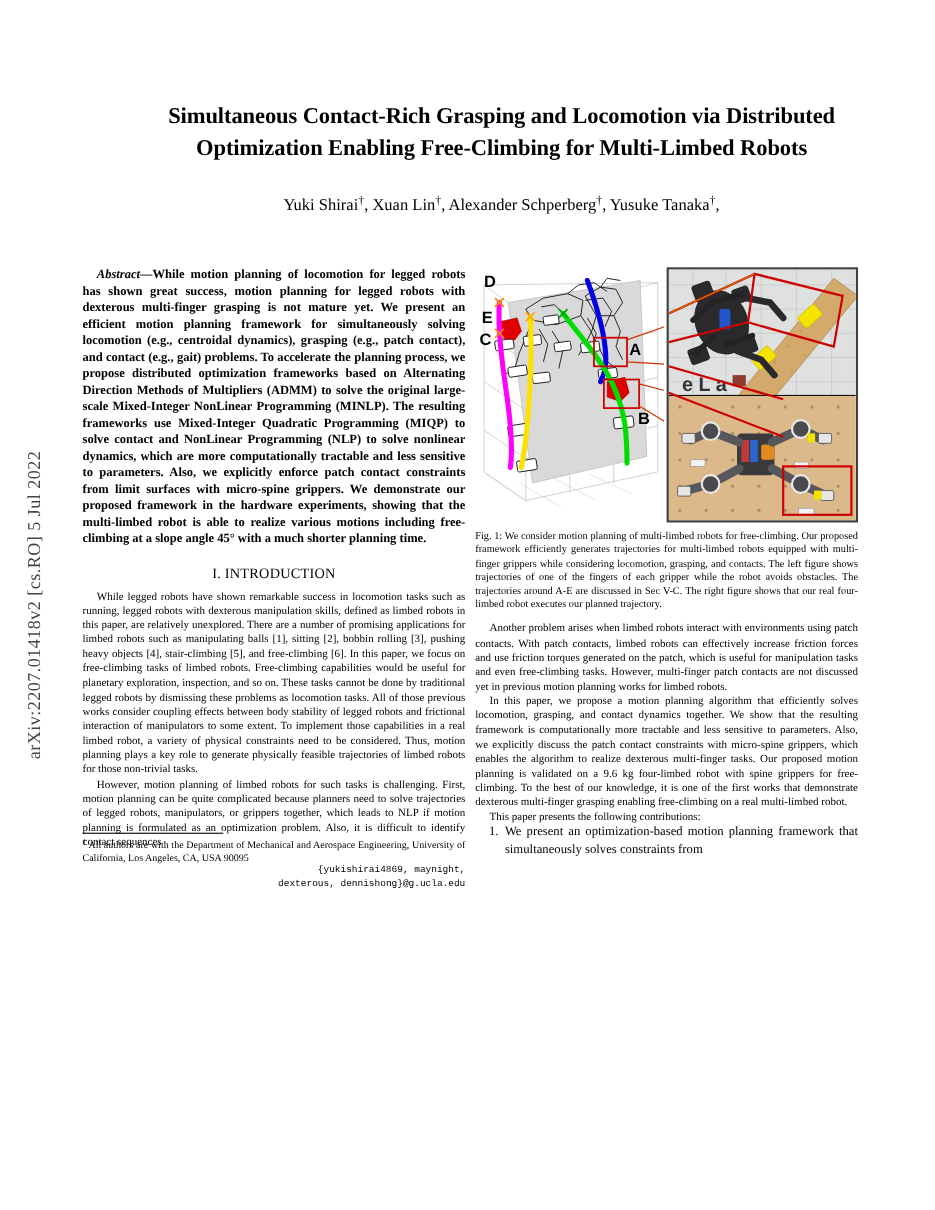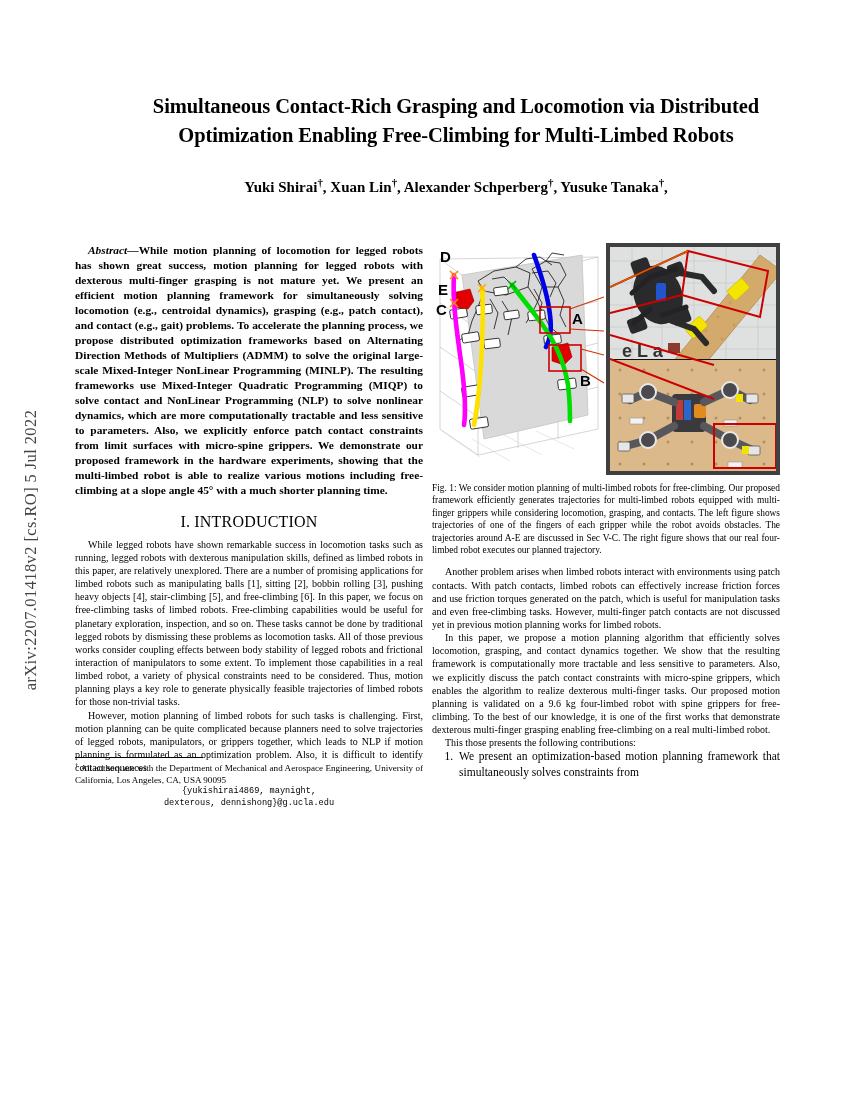--- a/index.html
+++ b/index.html
@@ -58,21 +58,21 @@
     line-height: 1.42;
     margin: 0 auto;
     width: 700px;
     letter-spacing: -0.1px;
   }
   #author-block {
     margin-top: 26px;
     font-size: 15px;
     line-height: 1.58;
   }
-  #author-block .arow { display: block; font-weight: bold; }
+  #author-block .arow { display: block; }
   sup.dag {
     font-size: 0.72em;
     vertical-align: super;
     line-height: 0;
   }
 
   
   #columns {
     position: absolute;
     left: 0;
@@ -104,21 +104,21 @@
     line-height: 1.315;
     text-align: justify;
     text-indent: 13px;
   }
   p.abstract .lead {
     font-style: italic;
     font-weight: bold;
   }
   .sec-head {
     text-align: center;
-    font-size: 16px;
+    font-size: 13px;
     font-variant: small-caps;
     margin: 15px 0 7px 0;
     letter-spacing: 0.2px;
   }
 
   ol.contrib {
     margin: 0;
     padding-left: 24px;
     font-size: 11.55px;
     line-height: 1.315;
@@ -144,21 +144,21 @@
     margin: 0;
     font-size: 9.1px;
     line-height: 1.28;
     text-align: justify;
   }
   #footnote .mono {
     font-family: "Liberation Mono", "DejaVu Sans Mono", monospace;
     font-size: 8.6px;
     display: block;
     line-height: 1.32;
-    text-align: center;
+    text-align: right;
   }
 
   
   #figure {
     position: relative;
     width: 348px;
   }
   #fig-images {
     position: relative;
     width: 348px;
@@ -172,21 +172,21 @@
     width: 172px; height: 232px;
     background: #ffffff;
     overflow: hidden;
   }
   #fig-right {
     position: absolute;
     left: 174px; top: 0;
     width: 174px; height: 232px;
     overflow: hidden;
     background: #fff;
-    border: 4px solid #404040;
+    border: 2px solid #404040;
     box-sizing: border-box;
   }
   #fig-right .photo {
     position: absolute;
     left: 0;
     width: 100%;
     overflow: hidden;
   }
   #fig-right .photo.top { top: 0; height: 50%; }
   #fig-right .photo.bot { top: 50%; height: 50%; border-top: 1px solid #111; box-sizing: border-box; }
@@ -472,21 +472,21 @@
             </svg>
           </div>
         </div>
 
         <div id="fig-caption"><span class="figno">Fig. 1:</span> <span>We consider motion planning of multi-limbed robots for free-climbing. Our proposed framework efficiently generates trajectories for multi-limbed robots equipped with multi-finger grippers while considering locomotion, grasping, and contacts. The left figure shows trajectories of one of the fingers of each gripper while the robot avoids obstacles. The trajectories around A-E are discussed in Sec V-C. The right figure shows that our real four-limbed robot executes our planned trajectory.</span></div>
       </div>
 
       <div style="margin-top:9px;">
         <p class="body">Another problem arises when limbed robots interact with environments using patch contacts. With patch contacts, limbed robots can effectively increase friction forces and use friction torques generated on the patch, which is useful for manipulation tasks and even free-climbing tasks. However, multi-finger patch contacts are not discussed yet in previous motion planning works for limbed robots.</p>
         <p class="body">In this paper, we propose a motion planning algorithm that efficiently solves locomotion, grasping, and contact dynamics together. We show that the resulting framework is computationally more tractable and less sensitive to parameters. Also, we explicitly discuss the patch contact constraints with micro-spine grippers, which enables the algorithm to realize dexterous multi-finger tasks. Our proposed motion planning is validated on a 9.6 kg four-limbed robot with spine grippers for free-climbing. To the best of our knowledge, it is one of the first works that demonstrate dexterous multi-finger grasping enabling free-climbing on a real multi-limbed robot.</p>
-        <p class="body">This those presents the following contributions:</p>
+        <p class="body">This paper presents the following contributions:</p>
         <ol class="contrib">
           <li>We present an optimization-based motion planning framework that simultaneously solves constraints from</li>
         </ol>
       </div>
     </div>
   </div>
 
   <div id="footnote">
     <div class="rule"></div>
     <p>

